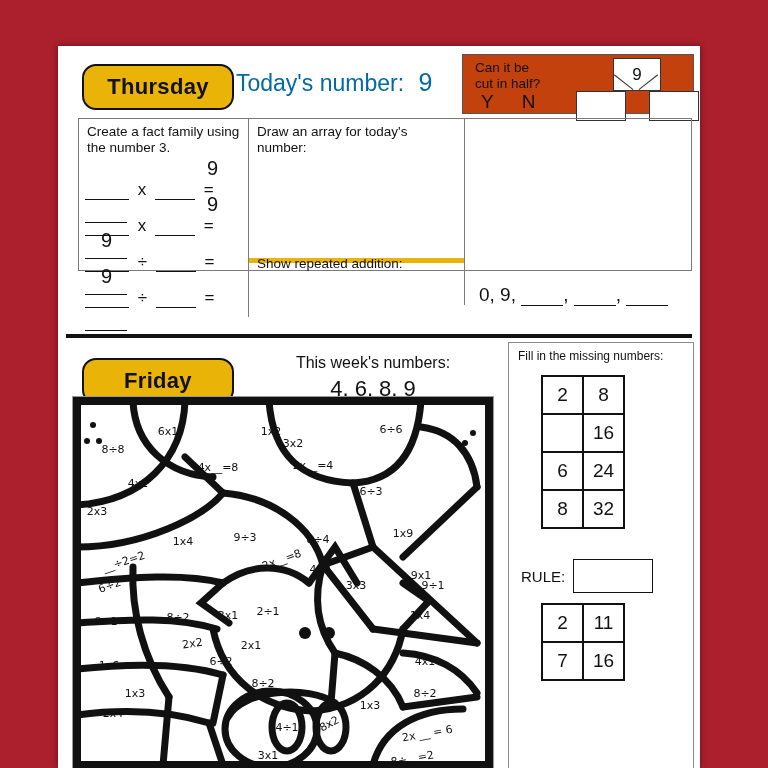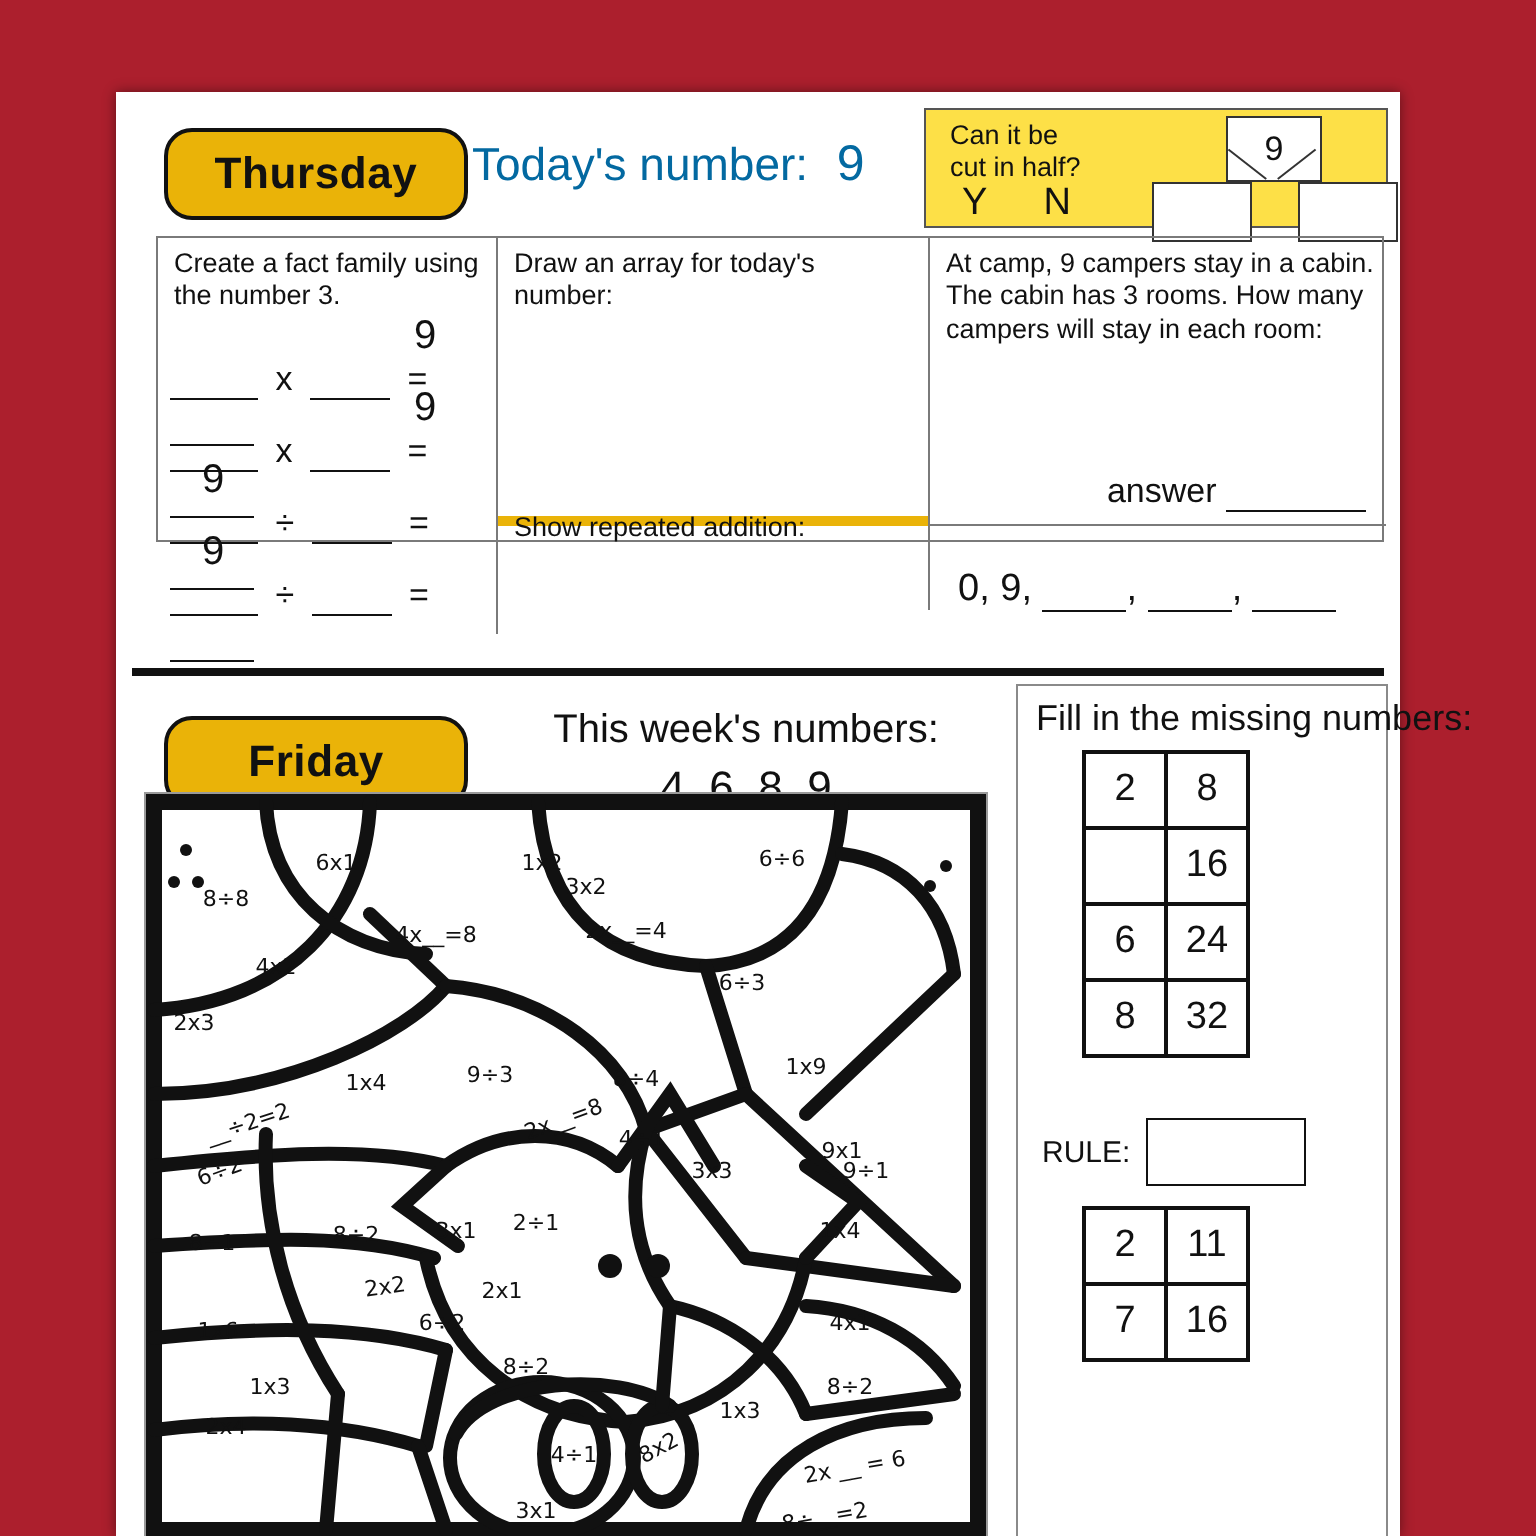--- a/index.html
+++ b/index.html
@@ -28,21 +28,21 @@
   #fri-pill{ left:24px; top:16px; width:148px; height:42px; font-size:22px;}
 
   .todaysnum{
     position:absolute; left:178px; top:22px; font-size:23px; color:#0369a1;
     white-space:nowrap;
   }
   .todaysnum .val{ font-size:25px; margin-left:8px; }
 
   .halfbox{
     position:absolute; left:404px; top:8px; width:230px; height:58px;
-    border:1.5px solid #555; background:#fde047;
+    border:1.5px solid #555; background:#c2410c;
   }
   .halfq{ position:absolute; left:12px; top:5px; font-size:13.5px; line-height:1.15; color:#111;}
   .yn{ position:absolute; left:18px; top:36px; font-size:19px; color:#111; letter-spacing:28px;}
   .bond-top{
     position:absolute; left:150px; top:3px; width:46px; height:31px;
     border:1.2px solid #333; background:#fff;
     display:flex;align-items:center;justify-content:center;font-size:17px;color:#111;
   }
   .bond-l{ position:absolute; left:113px; top:36px; width:48px;height:28px;border:1.2px solid #333;background:#fff;}
   .bond-r{ position:absolute; left:186px; top:36px; width:48px;height:28px;border:1.2px solid #333;background:#fff;}
@@ -70,28 +70,28 @@
 
   .skipline{ position:absolute; left:14px; top:20px; font-size:19px; color:#111;}
   .skipline .ul{ width:42px; }
 
   
   .sep{ position:absolute; left:8px; top:288px; width:626px; height:4px; background:#111;}
 
   
   .fri{ position:absolute; left:0; top:296px; width:642px; height:426px;}
   .weeknums{ position:absolute; left:190px; top:12px; width:250px; text-align:center; color:#111;}
-  .weeknums .l1{ font-size:20px; }
+  .weeknums .l1{ font-size:16px; }
   .weeknums .l2{ font-size:22px; margin-top:4px;}
 
   .fillbox{
     position:absolute; left:450px; top:0px; width:184px; height:426px;
     border:1px solid #8a8a8a; background:#fff;
   }
-  .fillbox .title{ position:absolute; left:9px; top:6px; font-size:18px; color:#111; white-space:nowrap;}
+  .fillbox .title{ position:absolute; left:9px; top:6px; font-size:12px; color:#111; white-space:nowrap;}
   .numtab{ position:absolute; border-collapse:collapse; }
   .numtab td{
     width:39px; height:36px; border:2px solid #111; text-align:center;
     font-size:19px; color:#111; padding:0;
   }
   #tab1{ left:32px; top:32px; }
   #tab2{ left:32px; top:260px; }
   .rulerow{ position:absolute; left:12px; top:216px; font-size:15px; color:#111; display:flex; align-items:center; gap:8px;}
   .rulebox{ width:78px; height:32px; border:1.6px solid #111; background:#fff;}
 
@@ -169,27 +169,20 @@
       </div>
 
       <div class="cellB bx">
         <div class="cap">Draw an array for today's number:</div>
       </div>
 
       <div class="cellC bx">
         <div class="cap">Show repeated addition:</div>
       </div>
 
-      <div class="cellD bx">
-        <div class="cap">At camp, 9 campers stay in a cabin. The cabin has 3 rooms. How many campers will stay in each room:</div>
-        <div class="answer">
-          <span>answer</span>
-          <span class="ul"></span>
-        </div>
-      </div>
 
       <div class="cellE bx">
         <div class="skipline">
           <span>0, 9,</span>
           <span class="ul"></span>,
           <span class="ul"></span>,
           <span class="ul"></span>
         </div>
       </div>
 

